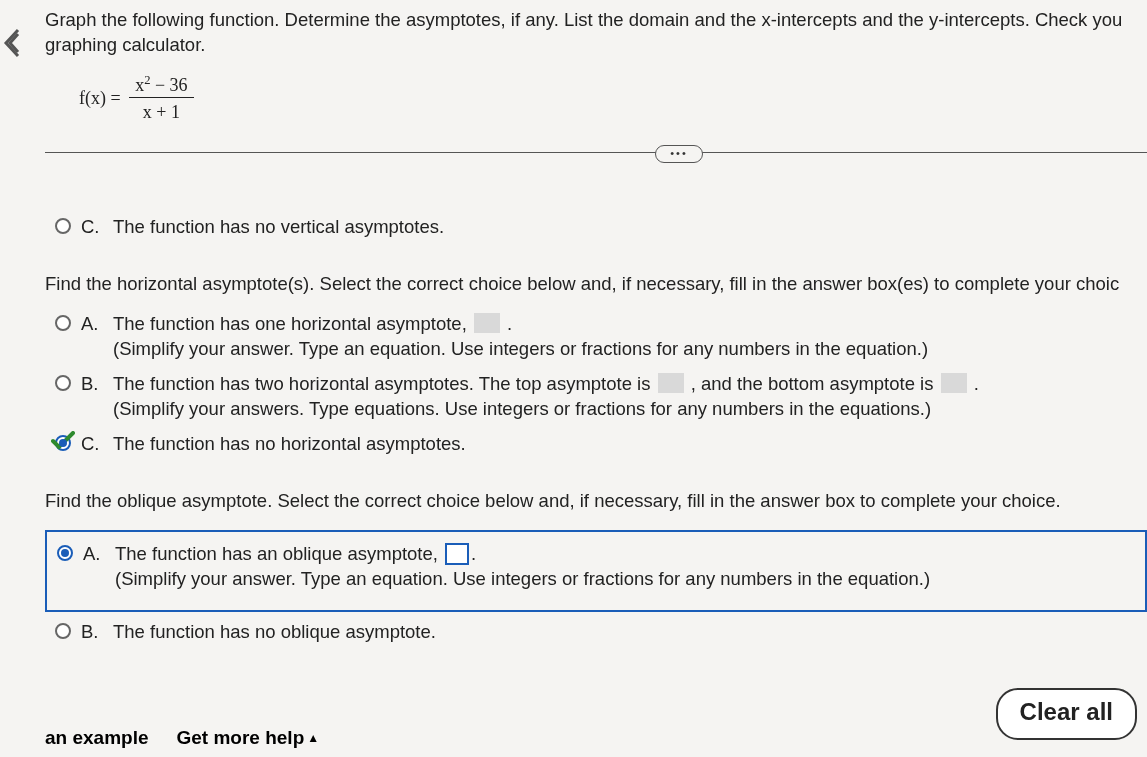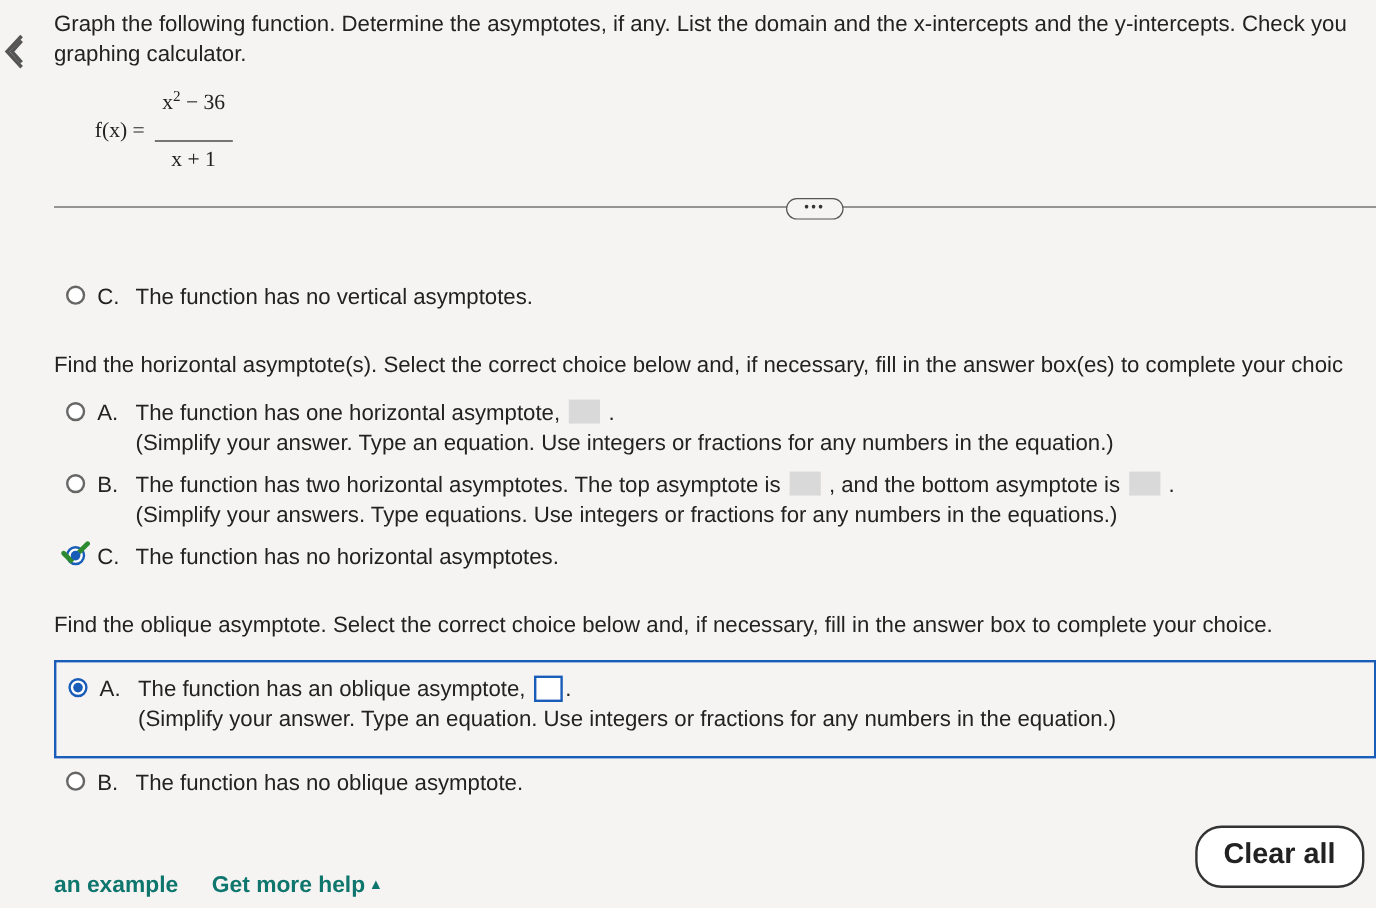--- a/index.html
+++ b/index.html
@@ -42,21 +42,21 @@
     font-family: "Times New Roman", serif;
     font-size: 18px;
   }
   .formula .fx { display:inline-block; vertical-align: middle; }
   .frac {
     display: inline-block;
     vertical-align: middle;
     text-align: center;
     margin-left: 4px;
   }
-  .frac .num { display:block; border-bottom: 1.5px solid #222; padding: 0 6px 20px; }
+  .frac .num { display:block; border-bottom: 1.5px solid #222; padding: 0 6px 0; }
   .frac .den { display:block; padding-top: 2px; }
   sup { font-size: 0.7em; }
   .divider-wrap {
     position: relative;
     margin: 20px 0 24px 0;
     height: 14px;
   }
   .divider {
     border: none;
     border-top: 1.5px solid #555;
@@ -153,21 +153,21 @@
   .footer {
     position: absolute;
     left: 0;
     bottom: 6px;
     right: 0;
     display: flex;
     align-items: center;
     font-size: 19px;
   }
   .link {
-    color: #0f766e;
+    color: #000000;
     font-weight: bold;
     margin-right: 28px;
     cursor: pointer;
     margin-top: 48px;
   }
   .link .caret { font-size: 12px; vertical-align: 2px; margin-left:3px;}
   .clear-btn {
     margin-left: auto;
     margin-right: 10px;
     border: 2px solid #333;

